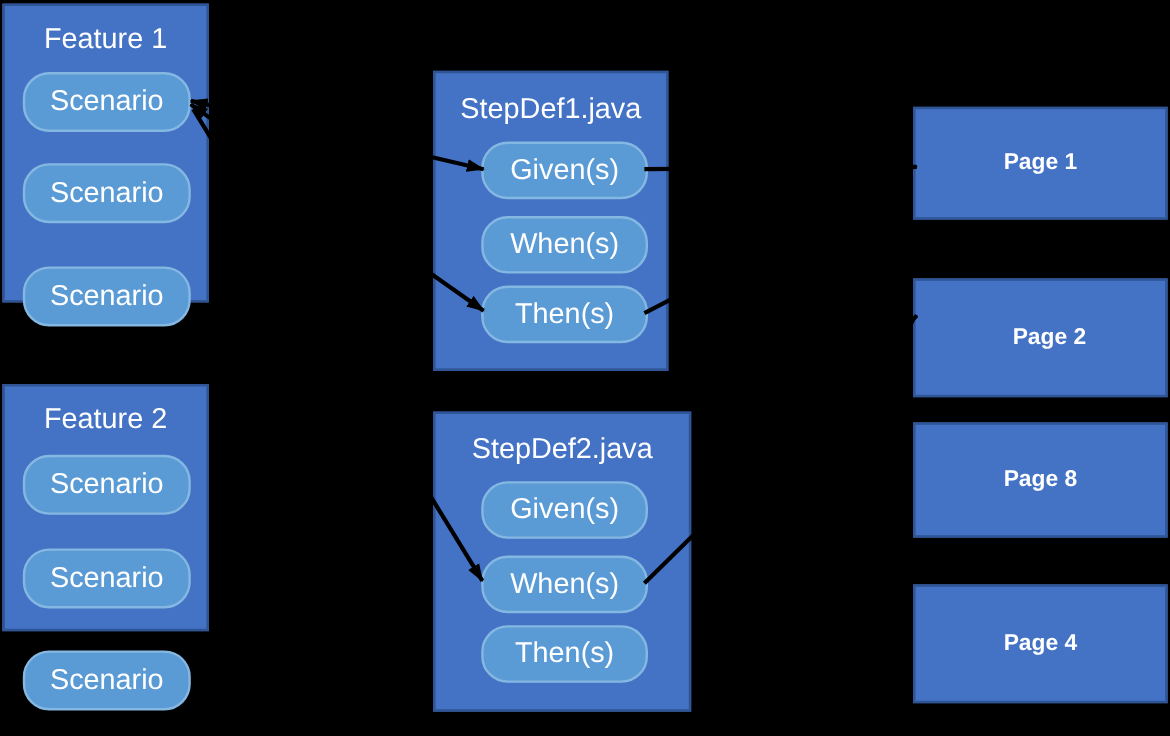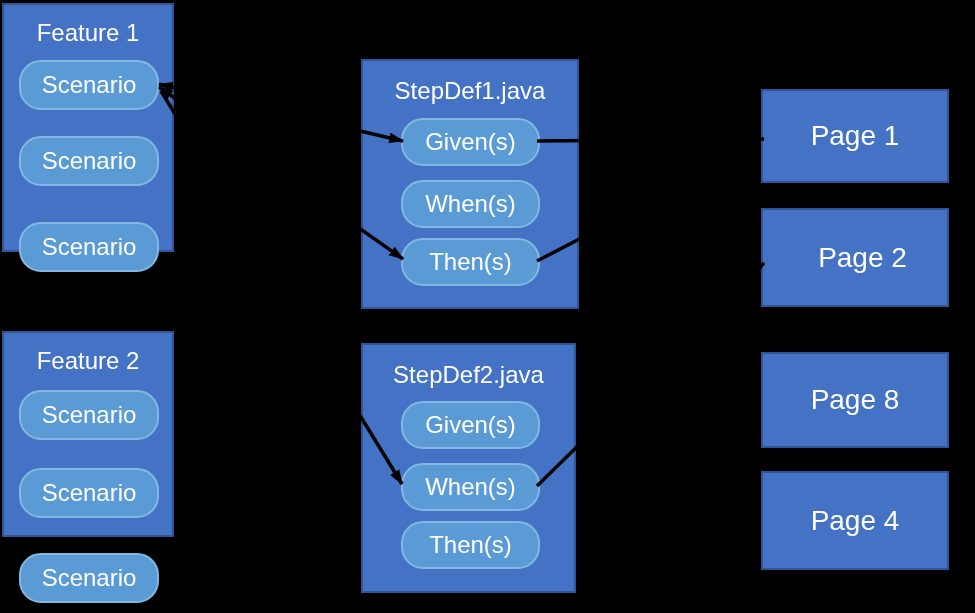--- a/index.html
+++ b/index.html
@@ -36,57 +36,58 @@
     background:var(--chip-fill);
     border:2px solid var(--chip-border);
     border-radius:22px;
     box-sizing:border-box;
     display:flex;align-items:center;justify-content:center;
     color:var(--text);
     font-size:24px;
   }
   .page-box{
     position:absolute;
-    left:761px;width:188px;
+    left:761px;width:212px;
     background:var(--container-fill);
     border:2px solid var(--container-border);
     box-sizing:border-box;
     display:flex;align-items:center;justify-content:center;
     color:var(--text);
-    font-size:28px;
+    font-size:19px;
+    font-weight:bold;
   }
   
   .feature-1{left:2px;top:3px;width:172px;height:249px;}
-  .feature-2{left:2px;top:331px;width:172px;height:206px;}
+  .feature-2{left:2px;top:320px;width:172px;height:206px;}
   .feature-1 .group-title{top:14px;}
   .feature-2 .group-title{top:14px;}
   .feature-chip{left:15px;width:140px;height:50px;}
   .feature-1 .chip-0{top:55px;}
   .feature-1 .chip-1{top:131px;}
   .feature-1 .chip-2{top:217px;}
   .feature-2 .chip-0{top:57px;}
   .feature-2 .chip-1{top:135px;}
   .feature-2 .chip-2{top:220px;}
   
-  .stepdef-1{left:361px;top:59px;width:218px;height:250px;text-decoration:underline;}
+  .stepdef-1{left:361px;top:59px;width:196px;height:250px;text-decoration:underline;}
   .stepdef-2{left:361px;top:343px;width:215px;height:250px;}
   .stepdef-1 .group-title{top:16px;}
   .stepdef-2 .group-title{top:16px;}
   .step-chip{left:38px;width:139px;height:48px;}
   .stepdef-1 .chip-0{top:57px;}
   .stepdef-1 .chip-1{top:119px;}
   .stepdef-1 .chip-2{top:177px;}
   .stepdef-2 .chip-0{top:56px;}
   .stepdef-2 .chip-1{top:118px;}
   .stepdef-2 .chip-2{top:176px;}
   
   .page-0{top:89px;height:94px;}
-  .page-1{top:208px;height:99px;padding-left:15px;}
+  .page-1{top:232px;height:99px;padding-left:15px;}
   .page-2{top:352px;height:96px;}
-  .page-3{top:471px;height:99px;}
+  .page-3{top:487px;height:99px;}
   
   .connector-layer{
     position:absolute;left:0;top:0;
     width:975px;height:613px;
     pointer-events:none;
     z-index:5;
   }
 </style>
 </head>
 <body>

